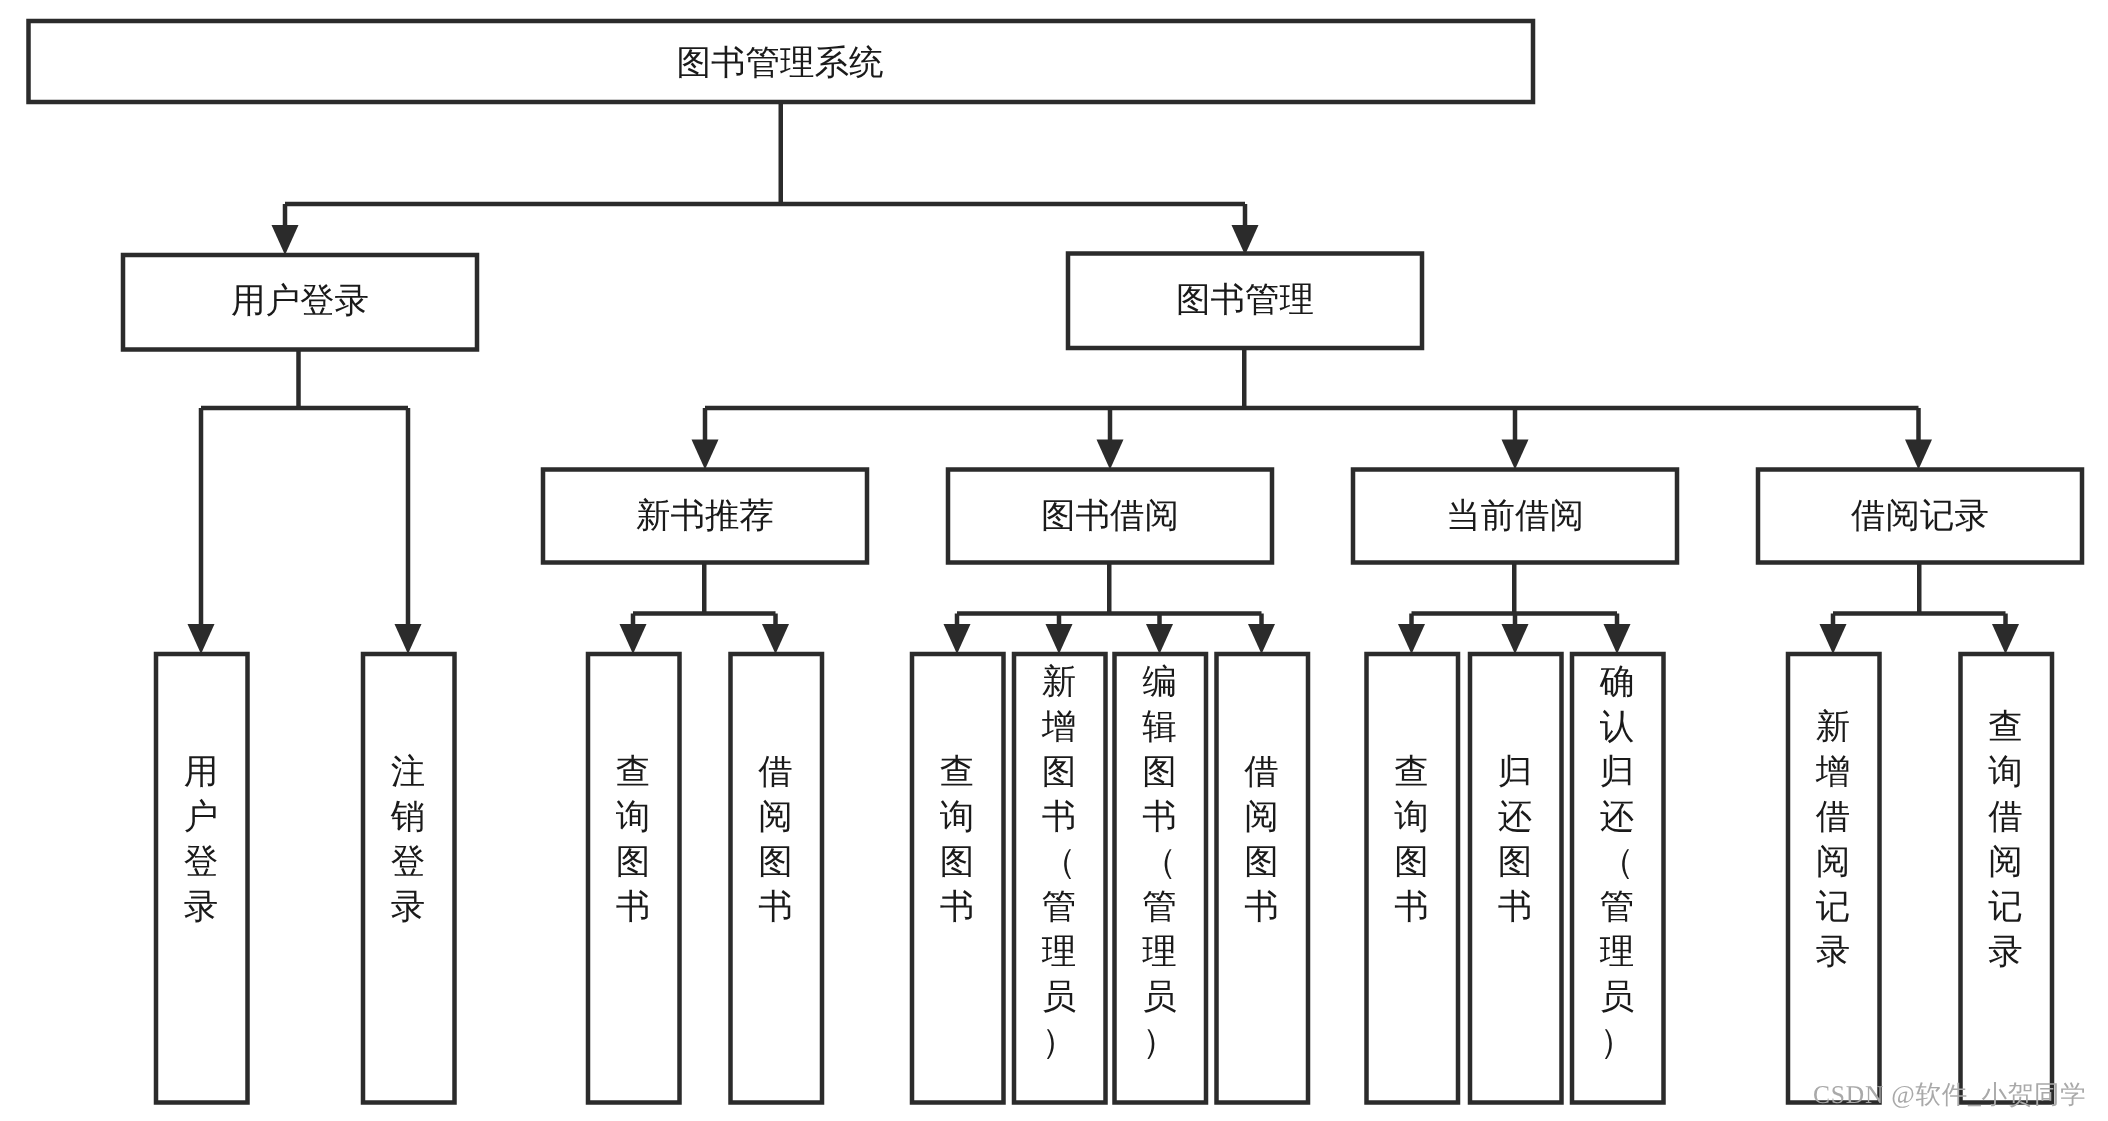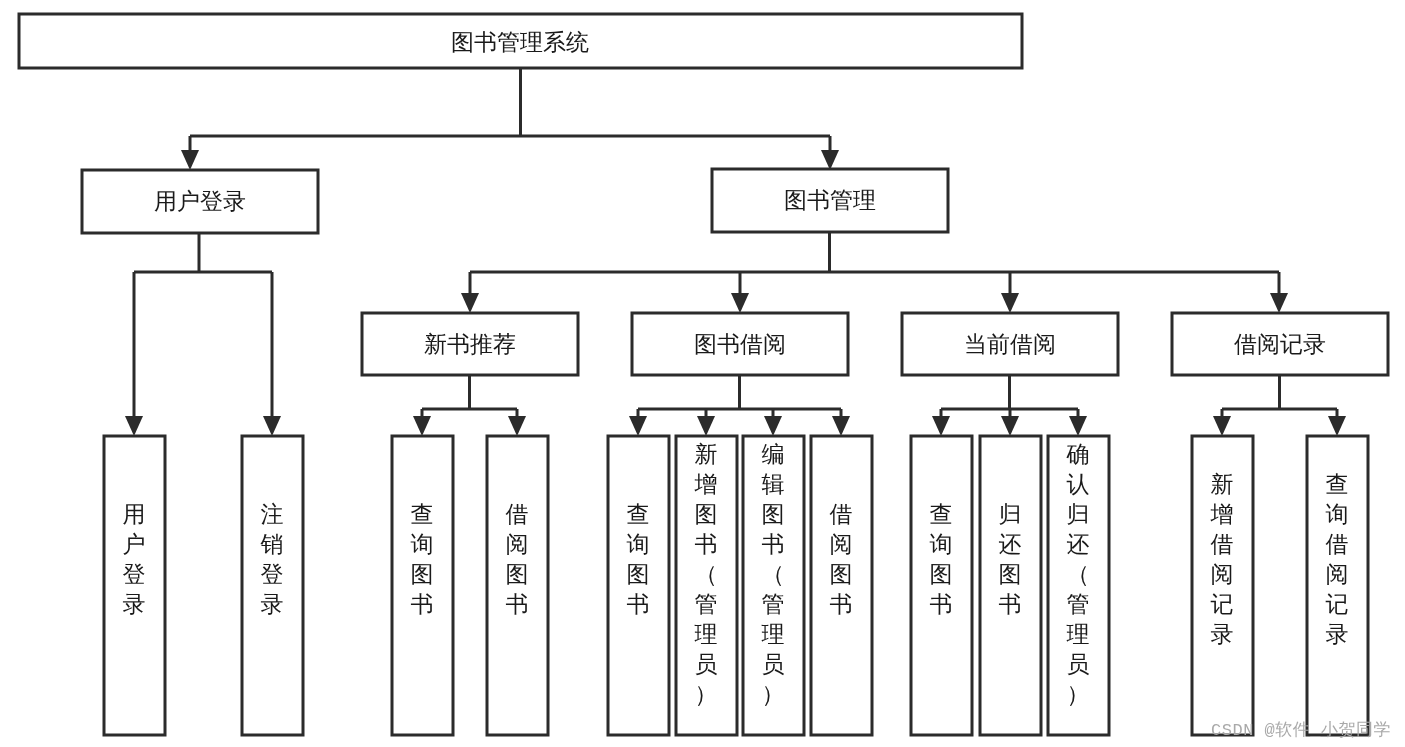--- a/index.html
+++ b/index.html
@@ -53,21 +53,21 @@
     font-size: 23px;
     text-anchor: middle;
   }
   .watermark {
     position: absolute;
     right: 14px;
     bottom: 6px;
     font-size: 17px;
     color: #a9a9a9;
     letter-spacing: 0.5px;
-    font-family: Liberation Mono, monospace;
+    font-family: Liberation Serif, serif;
     white-space: nowrap;
     pointer-events: none;
   }
 </style>
 </head>
 <body>
 
 <div id="diagram-root">
 
   <svg class="flowchart" viewBox="0 0 1405 747" xmlns="http://www.w3.org/2000/svg">

